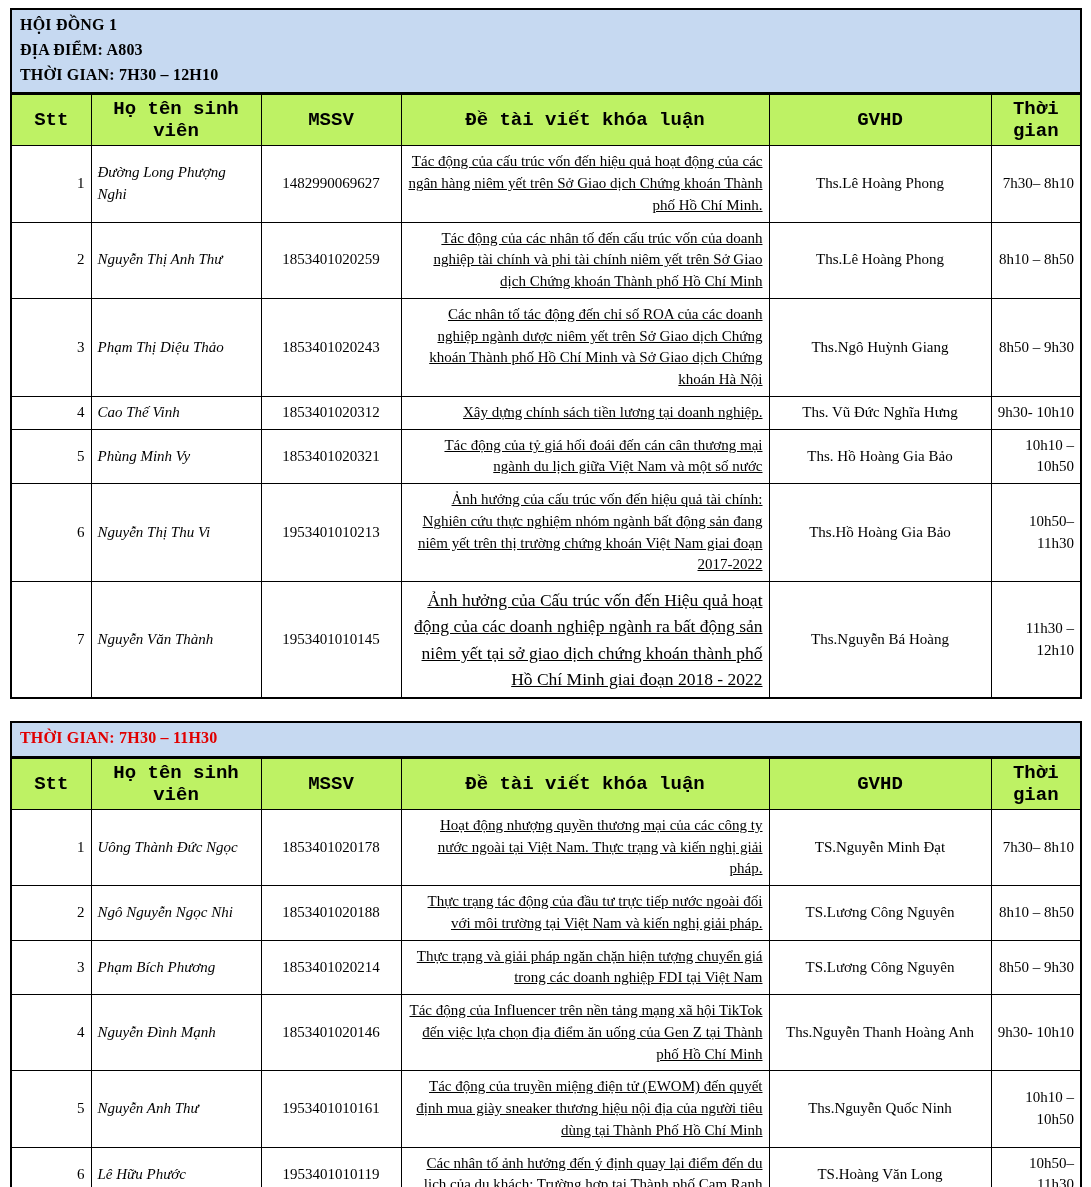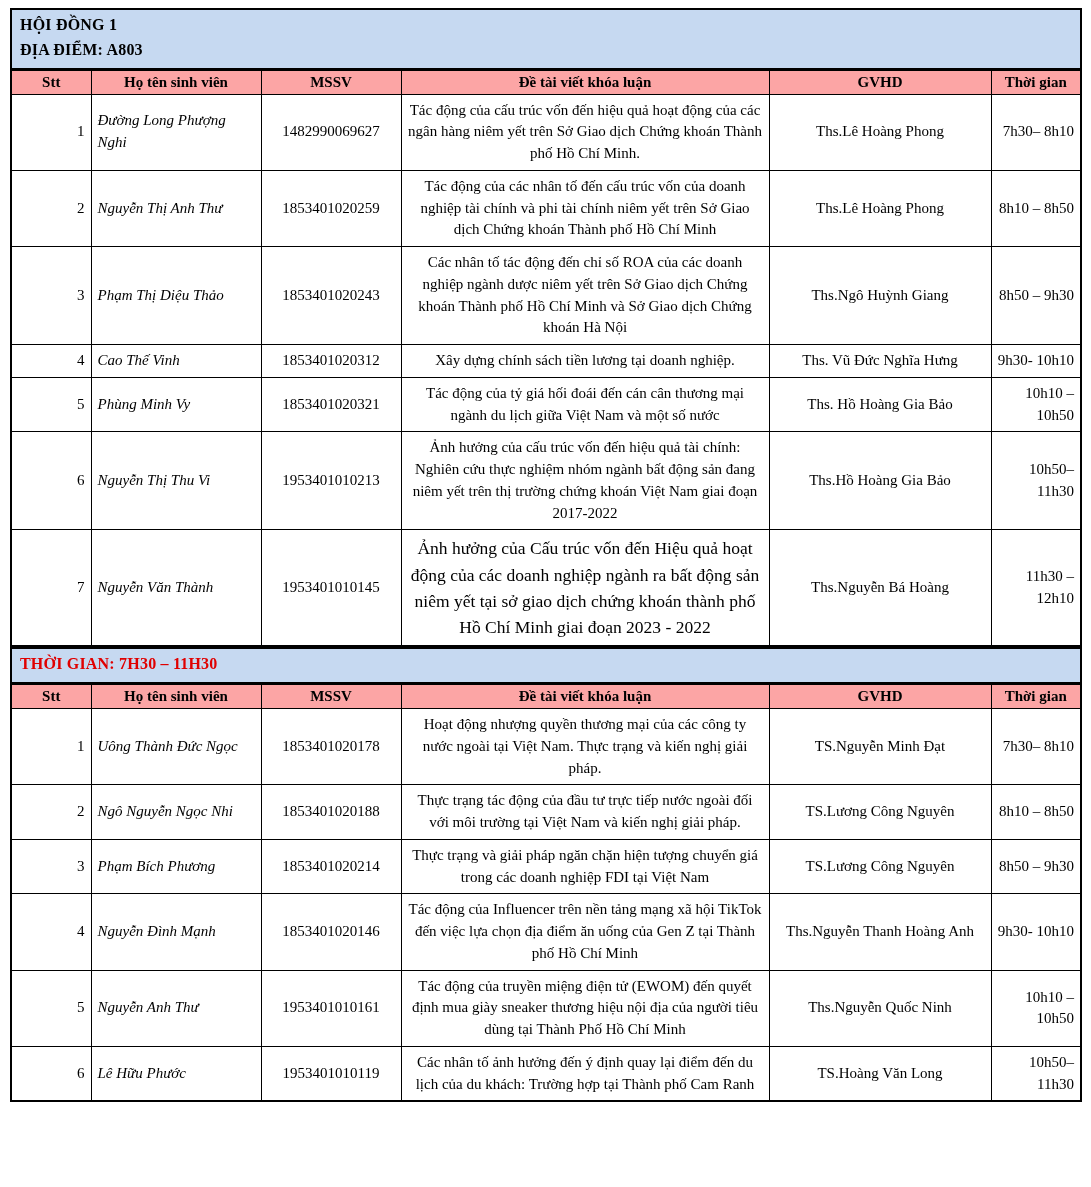--- a/index.html
+++ b/index.html
@@ -11,20 +11,21 @@
   }
   .page {
     width: 1091px;
     min-height: 1187px;
     box-sizing: border-box;
     padding: 8px 0 12px 10px;
     background: #ffffff;
   }
   .committee {
     width: 1072px;
+    margin-bottom: 22px;
   }
   .info-block {
     box-sizing: border-box;
     width: 1072px;
     border: 2px solid #000;
     border-bottom: 1px solid #000;
     background: #c6d9f1;
     padding: 3px 8px 5px 8px;
   }
   .info-block .info-line {
@@ -37,49 +38,51 @@
     border-collapse: collapse;
     table-layout: fixed;
     width: 1072px;
     border: 2px solid #000;
   }
   table.schedule th, table.schedule td {
     border: 1px solid #000;
     overflow: hidden;
   }
   table.schedule th {
-    background: #fca5a5;
-    font-size: 15px;
+    background: #bef264;
+    font-size: 19px;
     font-weight: bold;
     padding: 3px 4px;
     text-align: center;
+    font-family: Liberation Mono, monospace;
   }
   table.schedule td {
     font-size: 15px;
     padding: 5px 6px;
     vertical-align: middle;
     line-height: 1.45;
   }
   td.c-stt  { text-align: right; padding-right: 2px; }
   td.c-name { text-align: left; padding-left: 2px; padding-right: 2px; font-style: italic; }
   td.c-mssv { text-align: center; }
-  td.c-topic { text-align: center; padding-left: 7px; padding-right: 6px; }
+  td.c-topic { text-align: right; padding-left: 7px; padding-right: 6px; text-decoration: underline; }
   td.c-topic.large { font-size: 17.5px; line-height: 1.5; }
   td.c-gvhd { text-align: center; padding-left: 2px; padding-right: 2px; }
   td.c-time { text-align: right; padding-left: 12px; padding-right: 12px; line-height: 1.35; }
 </style>
 </head>
 <body>
 
 <div class="page">
   <div id="committees-container">
   <div class="committee">
     <div class="info-block">
       <div class="info-line" style="color: rgb(0, 0, 0);">HỘI ĐỒNG 1</div>
       <div class="info-line" style="color: rgb(0, 0, 0);">ĐỊA ĐIỂM: A803</div>
+      <div class="info-line" style="color: rgb(0, 0, 0);">THỜI GIAN: 7H30 – 12H10</div>
     </div>
     <table class="schedule">
       <colgroup>
         <col style="width:80px">
             <col style="width:170px">
             <col style="width:140px">
         <col style="width:368px">
             <col style="width:222px">
             <col style="width:90px">
       </colgroup>
@@ -139,21 +142,21 @@
               <td class="c-name">Nguyễn Thị Thu Vi</td>
               <td class="c-mssv">1953401010213</td>
               <td class="c-topic">Ảnh hưởng của cấu trúc vốn đến hiệu quả tài chính: Nghiên cứu thực nghiệm nhóm ngành bất động sản đang niêm yết trên thị trường chứng khoán Việt Nam giai đoạn 2017-2022</td>
               <td class="c-gvhd">Ths.Hồ Hoàng Gia Bảo</td>
               <td class="c-time">10h50– 11h30</td>
             </tr>
             <tr>
               <td class="c-stt">7</td>
               <td class="c-name">Nguyễn Văn Thành</td>
               <td class="c-mssv">1953401010145</td>
-              <td class="c-topic large">Ảnh hưởng của Cấu trúc vốn đến Hiệu quả hoạt động của các doanh nghiệp ngành ra bất động sản niêm yết tại sở giao dịch chứng khoán thành phố Hồ Chí Minh giai đoạn 2023 - 2022</td>
+              <td class="c-topic large">Ảnh hưởng của Cấu trúc vốn đến Hiệu quả hoạt động của các doanh nghiệp ngành ra bất động sản niêm yết tại sở giao dịch chứng khoán thành phố Hồ Chí Minh giai đoạn 2018 - 2022</td>
               <td class="c-gvhd">Ths.Nguyễn Bá Hoàng</td>
               <td class="c-time">11h30 – 12h10</td>
             </tr>
           </tbody>
     </table>
   </div>
 
   <div class="committee">
     <div class="info-block">
       <div class="info-line" style="color: rgb(224, 0, 0);">THỜI GIAN: 7H30 – 11H30</div>

